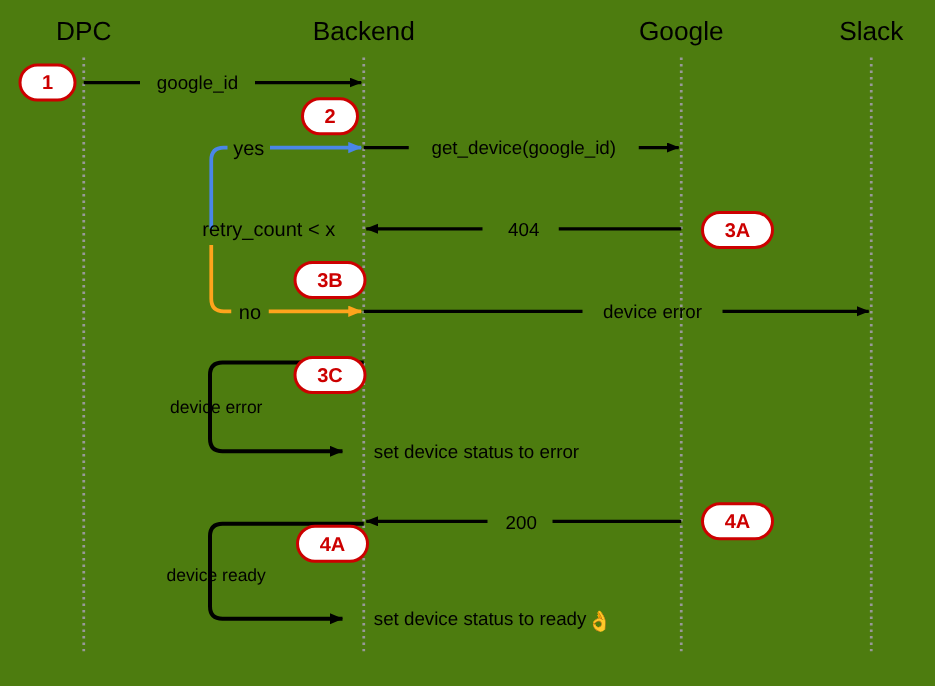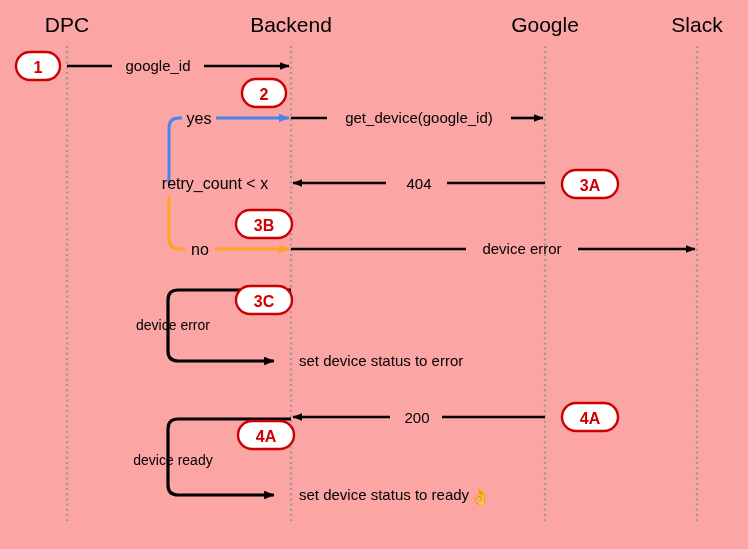--- a/index.html
+++ b/index.html
@@ -10,21 +10,21 @@
   body {
     width: 748px;
     height: 549px;
     font-family: "Liberation Sans", sans-serif;
     overflow: hidden;
   }
   #diagram-root {
     position: relative;
     width: 748px;
     height: 549px;
-    background: #fca5a5;
+    background: #4d7c0f;
   }
   svg#seq {
     display: block;
     width: 748px;
     height: 549px;
   }
   .actor-label {
     font-family: "Liberation Sans", sans-serif;
     font-size: 21px;
     fill: #000000;

